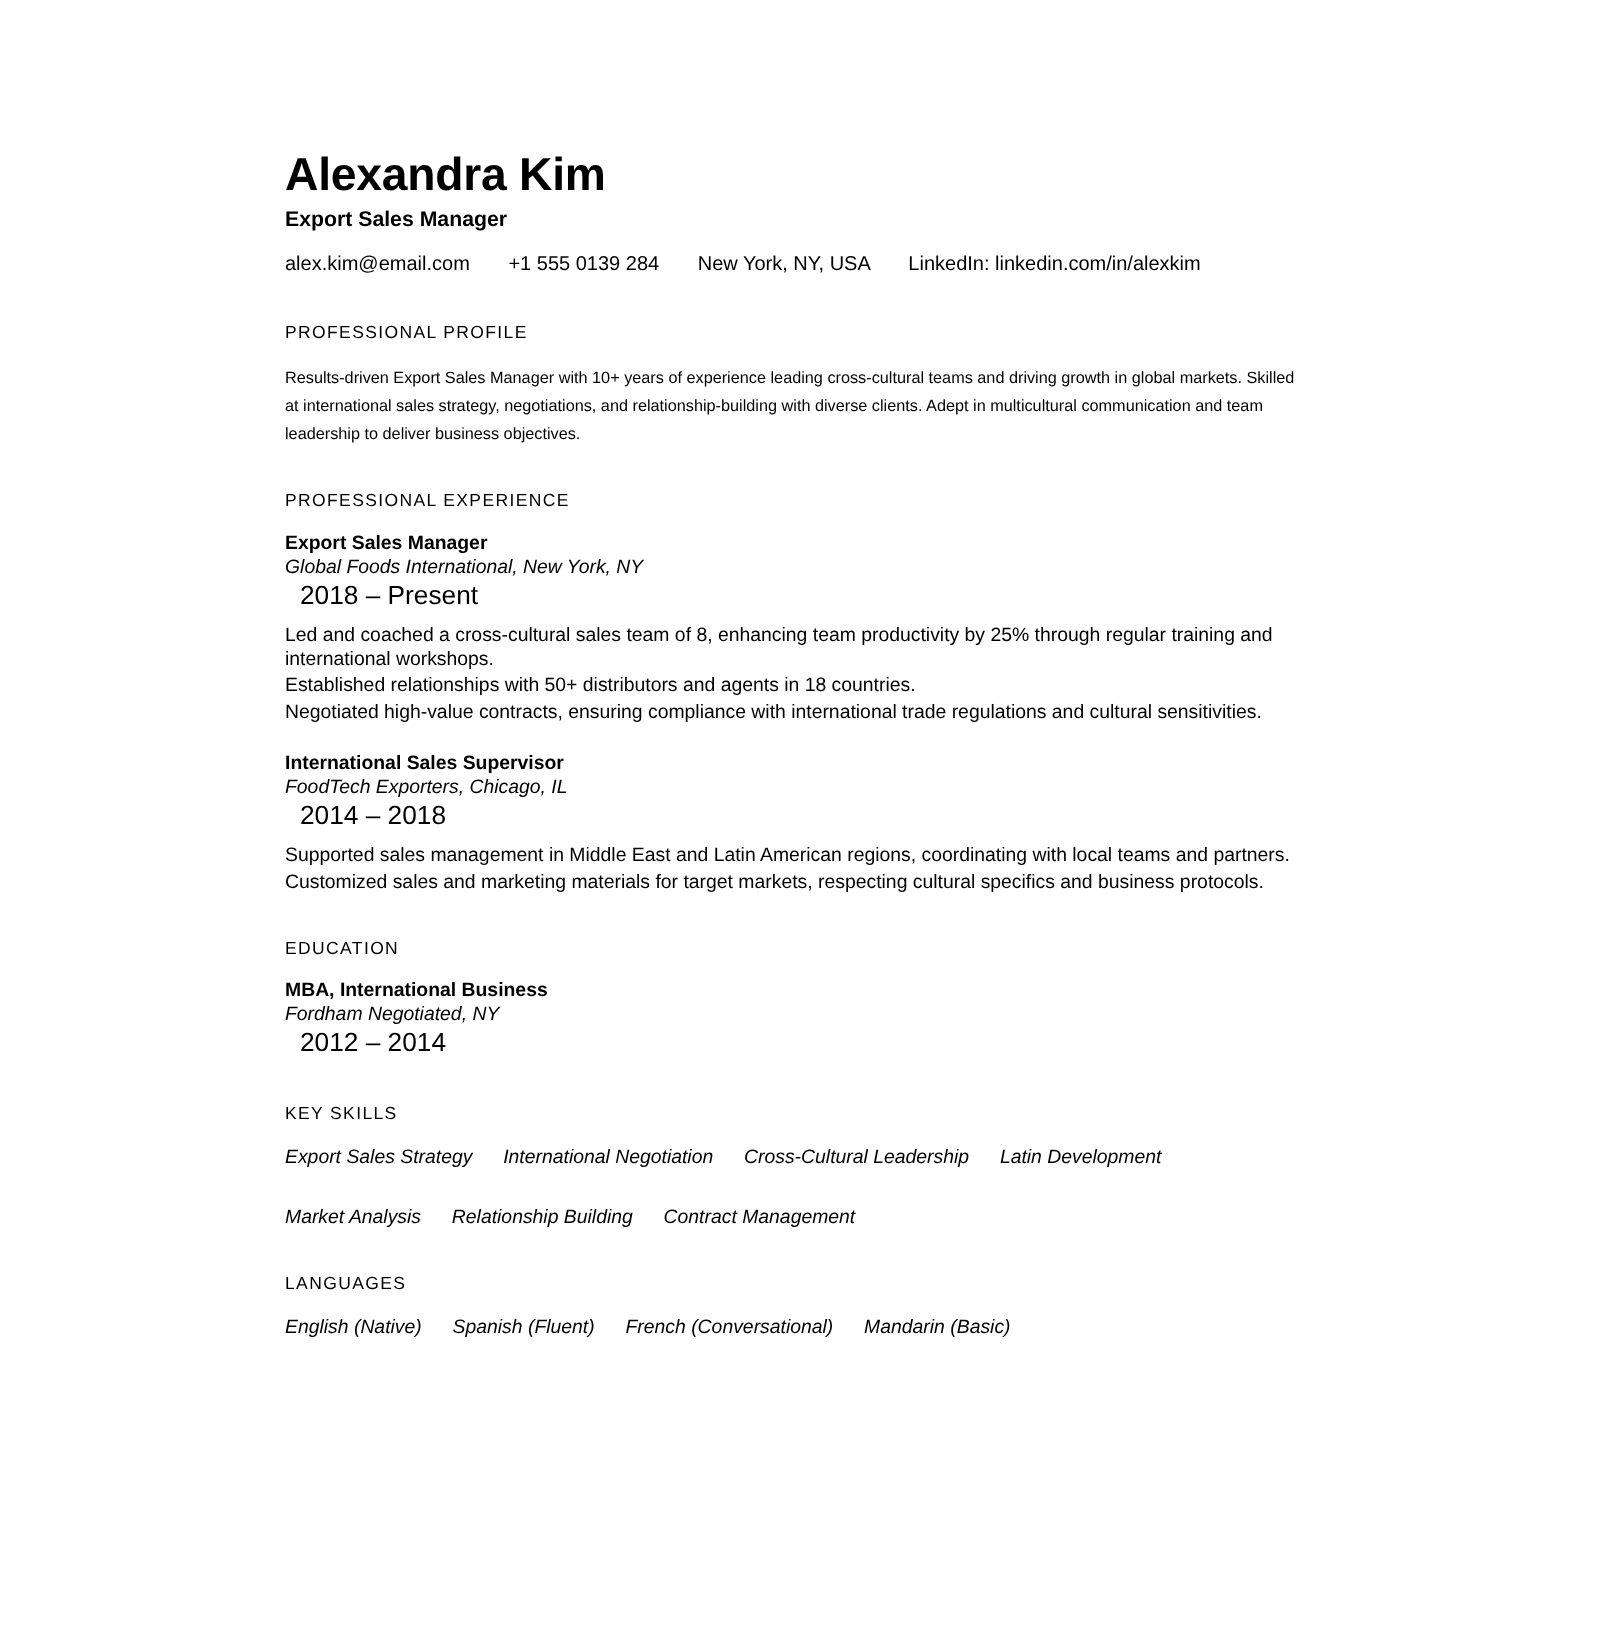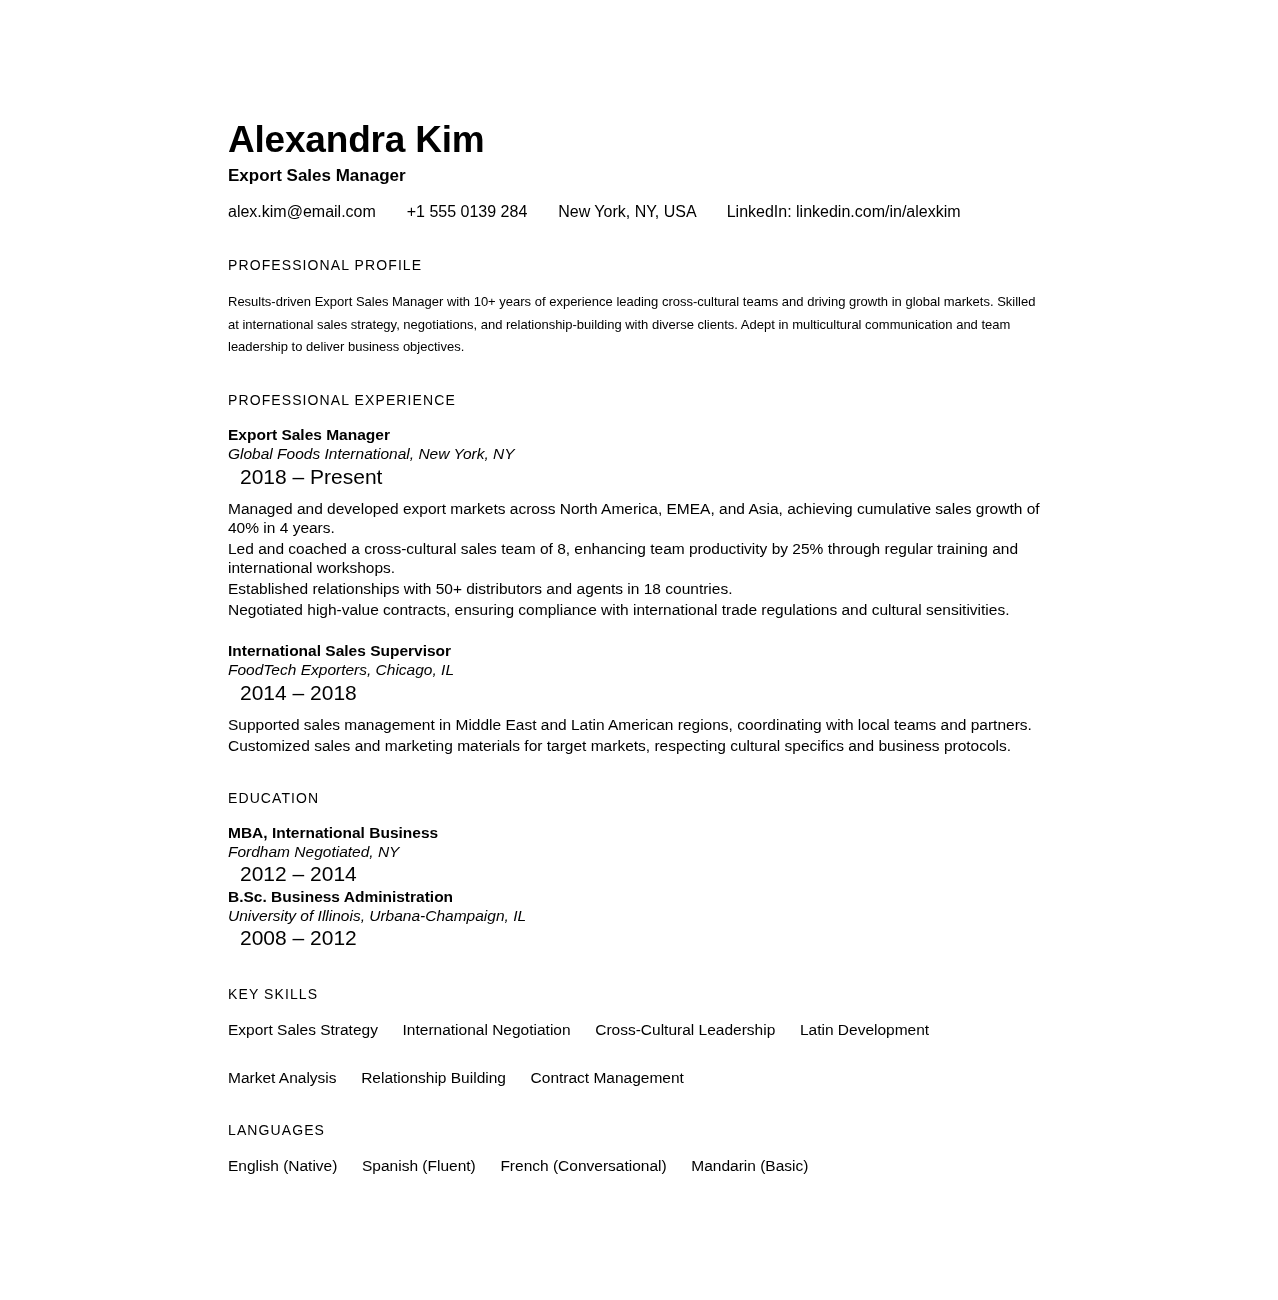--- a/index.html
+++ b/index.html
@@ -101,21 +101,21 @@
   .edu-entry + .edu-entry { margin-top: 0; }
 
   
   .inline-row {
     font-size: 15.5px;
     line-height: 1.3;
     margin: 0;
     white-space: nowrap;
   }
   .inline-row + .inline-row { margin-top: 28px; }
-  .chip { display: inline; }
+  .chip { display: inline; font-style: italic; }
   .chip-gap { display: inline-block; width: 16px; }
 </style>
 </head>
 <body>
 
 <div class="page">
   <div class="content">
 
     <div>
       <h1 class="name">Alexandra Kim</h1>
@@ -137,21 +137,20 @@
     </div>
 
     <div class="section">
       <div class="section-title">PROFESSIONAL EXPERIENCE</div>
 
       <div class="entry">
         <div class="entry-role">Export Sales Manager</div>
         <div class="entry-org">Global Foods International, New York, NY</div>
         <div class="entry-dates">2018 – Present</div>
         <ul class="bullets">
-          <li>Managed and developed export markets across North America, EMEA, and Asia, achieving cumulative sales growth of 40% in 4 years.</li>
           <li>Led and coached a cross-cultural sales team of 8, enhancing team productivity by 25% through regular training and international workshops.</li>
           <li>Established relationships with 50+ distributors and agents in 18 countries.</li>
           <li>Negotiated high-value contracts, ensuring compliance with international trade regulations and cultural sensitivities.</li>
         </ul>
       </div>
 
       <div class="entry">
         <div class="entry-role">International Sales Supervisor</div>
         <div class="entry-org">FoodTech Exporters, Chicago, IL</div>
         <div class="entry-dates">2014 – 2018</div>
@@ -164,25 +163,20 @@
 
     <div class="section">
       <div class="section-title">EDUCATION</div>
 
       <div class="entry edu-entry">
         <div class="entry-role">MBA, International Business</div>
         <div class="entry-org">Fordham Negotiated, NY</div>
         <div class="entry-dates">2012 – 2014</div>
       </div>
 
-      <div class="entry edu-entry">
-        <div class="entry-role">B.Sc. Business Administration</div>
-        <div class="entry-org">University of Illinois, Urbana-Champaign, IL</div>
-        <div class="entry-dates">2008 – 2012</div>
-      </div>
     </div>
 
     <div class="section">
       <div class="section-title">KEY SKILLS</div>
 
       <div class="inline-row">
         <span class="chip">Export Sales Strategy</span>
         <span class="chip-gap"></span>
         <span class="chip">International Negotiation</span>
         <span class="chip-gap"></span>

